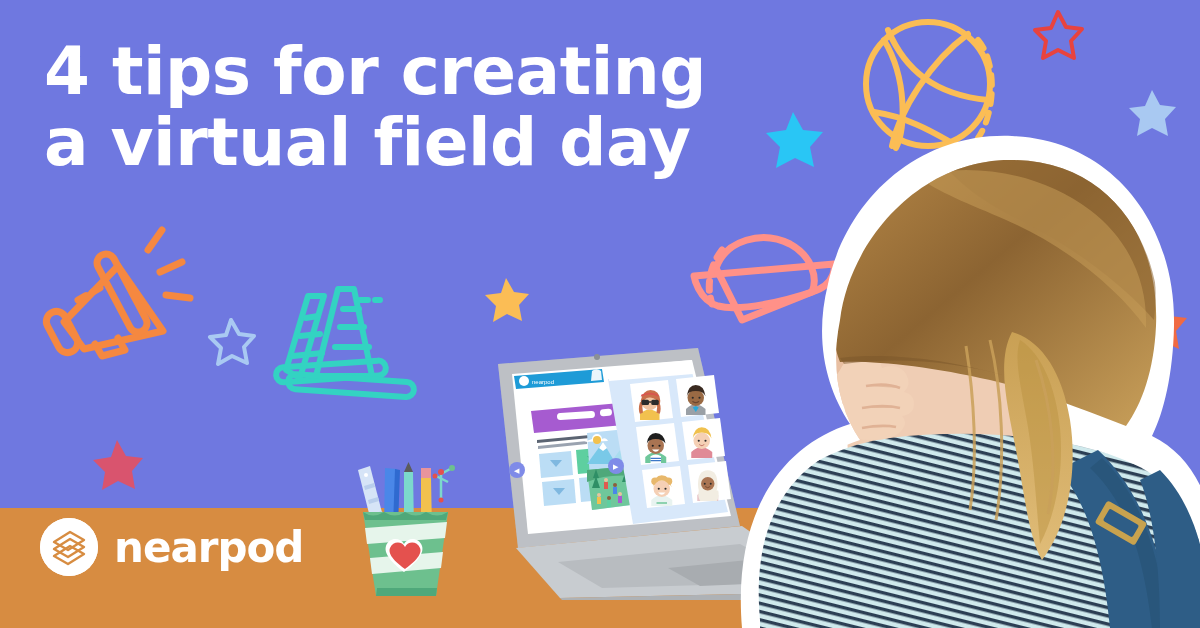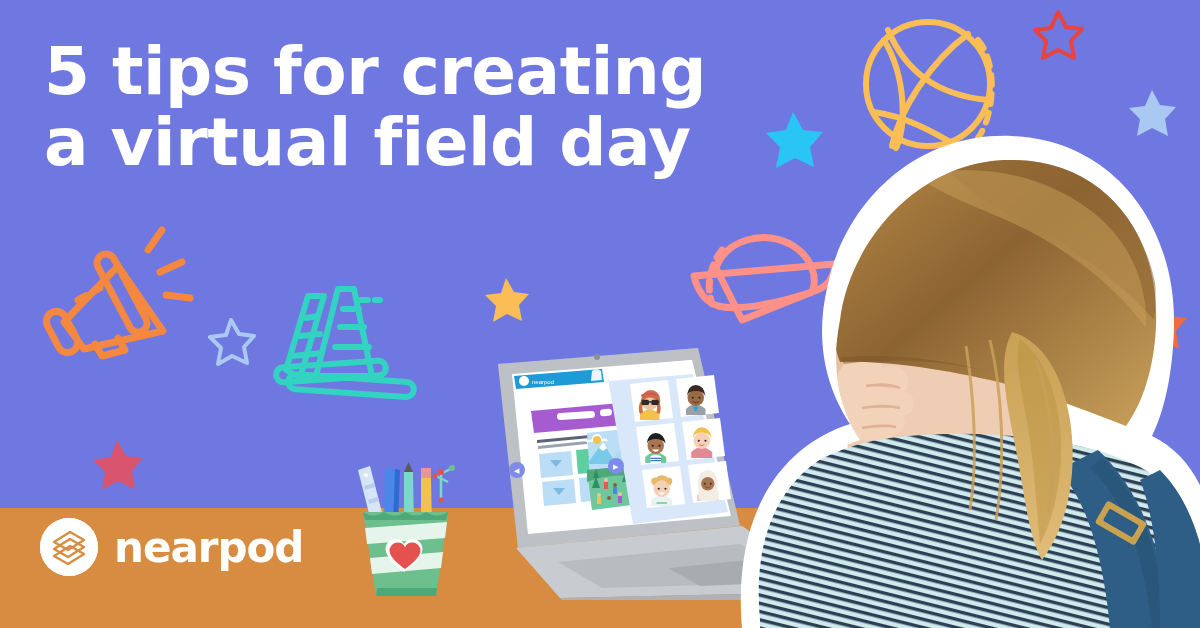--- a/index.html
+++ b/index.html
@@ -153,21 +153,21 @@
       <path fill="#6DC08E" d="M363 512 L 448 512 L 436 596 L 376 596 Z"></path>
       <path fill="#E6F5EB" d="M365 528 L 447 522 L 445 538 L 367 544 Z"></path>
       <path fill="#E6F5EB" d="M370 558 L 443 552 L 441 568 L 372 574 Z"></path>
       <path fill="#4FA87A" d="M363 512 q 10 7 21 0 q 11 7 21 0 q 11 7 21 0 q 11 7 22 0 l -2 8 -81 0 z"></path>
       <path fill="#4FA87A" d="M377 588 L 437 588 L 436 596 L 376 596 Z"></path>
       <path fill="#FFFFFF" d="M386 546 c 3 -9 14 -9 18 -2 c 4 -7 15 -7 18 2 c 3 9 -10 20 -18 26 c -8 -6 -21 -17 -18 -26 z"></path>
       <path fill="#E4514E" d="M390 548 c 3 -7 12 -7 15 -1 c 3 -6 12 -6 15 1 c 3 7 -8 16 -15 21 c -7 -5 -18 -14 -15 -21 z"></path>
     </g>
   </svg>
 
-  <div class="headline">5 tips for creating
+  <div class="headline">4 tips for creating
 a virtual field day</div>
 
   <svg class="laptop" viewBox="0 0 400 270">
 
     <path fill="#B5B9BD" d="M58 34 L 258 18 L 300 196 L 78 218 Z"></path>
     <path fill="#CBCFD3" d="M58 34 L 258 18 L 300 196 L 78 218 Z" opacity="0.35"></path>
 
     <circle cx="157" cy="27" r="3" fill="#8B9095"></circle>
 
     <g>

